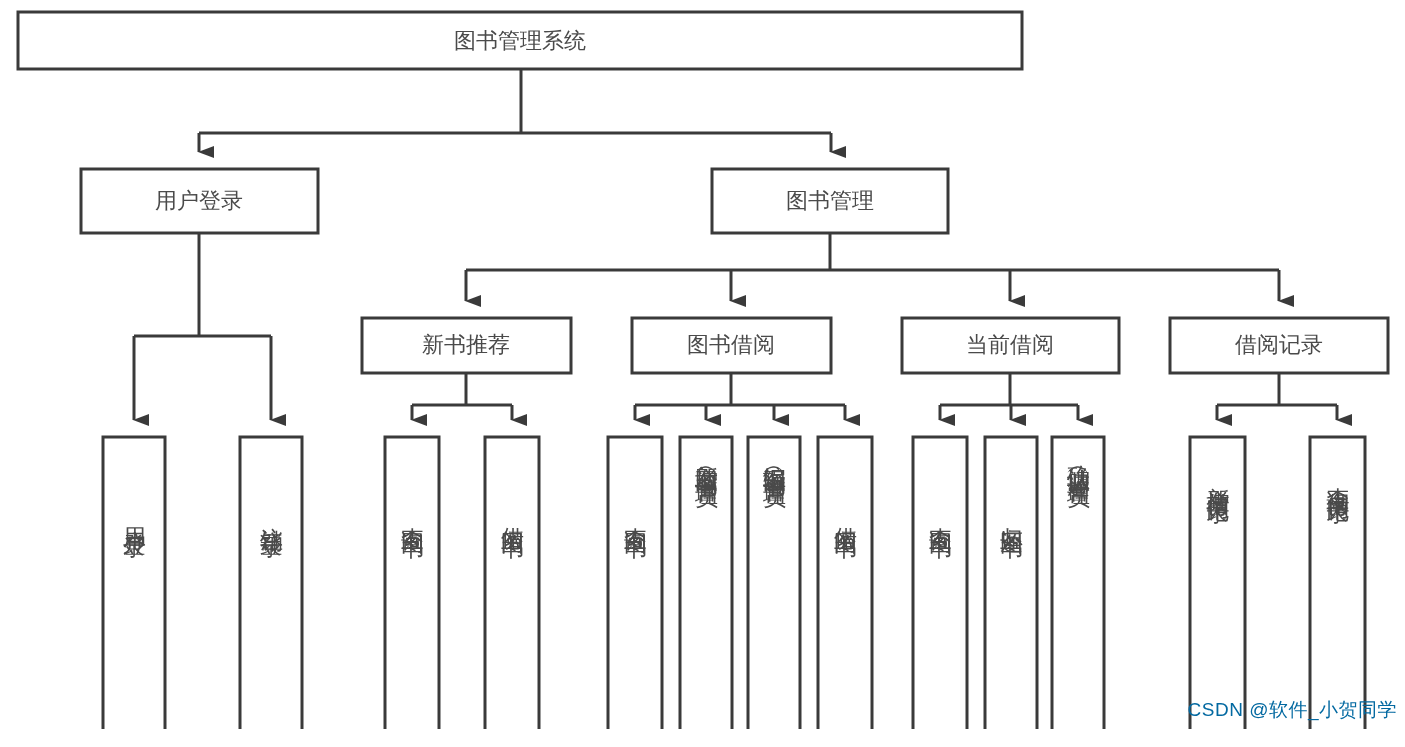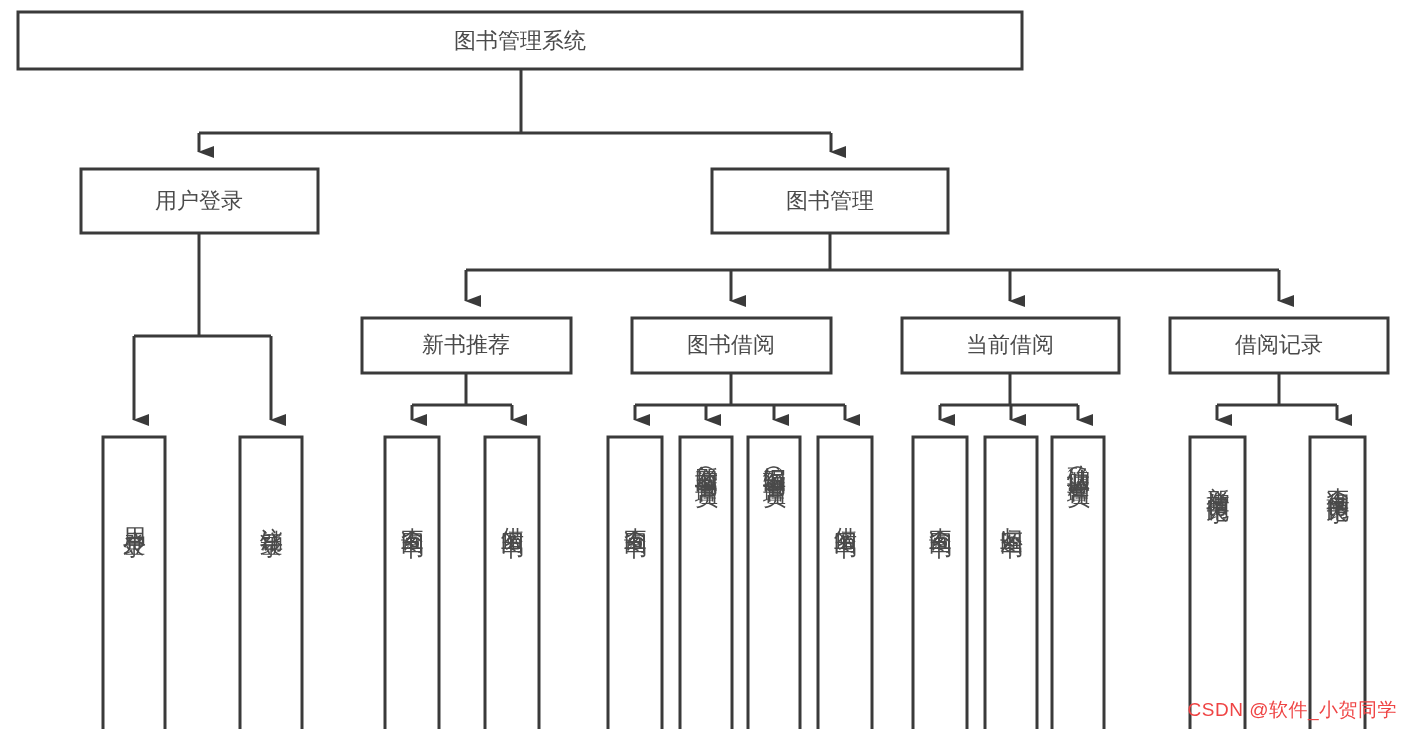--- a/index.html
+++ b/index.html
@@ -62,21 +62,21 @@
     letter-spacing: 3px;
     color: #4a4a4a;
     white-space: nowrap;
   }
   #watermark {
     position: absolute;
     right: 8px;
     bottom: 6px;
     font-family: "Liberation Sans", "DejaVu Sans", sans-serif;
     font-size: 19px;
-    color: #ef4444;
+    color: #0369a1;
     letter-spacing: 0.5px;
     user-select: none;
   }
 </style>
 </head>
 <body>
 
 <div id="diagram-root">
 
   <svg id="tree-svg" viewBox="0 0 1405 747">

